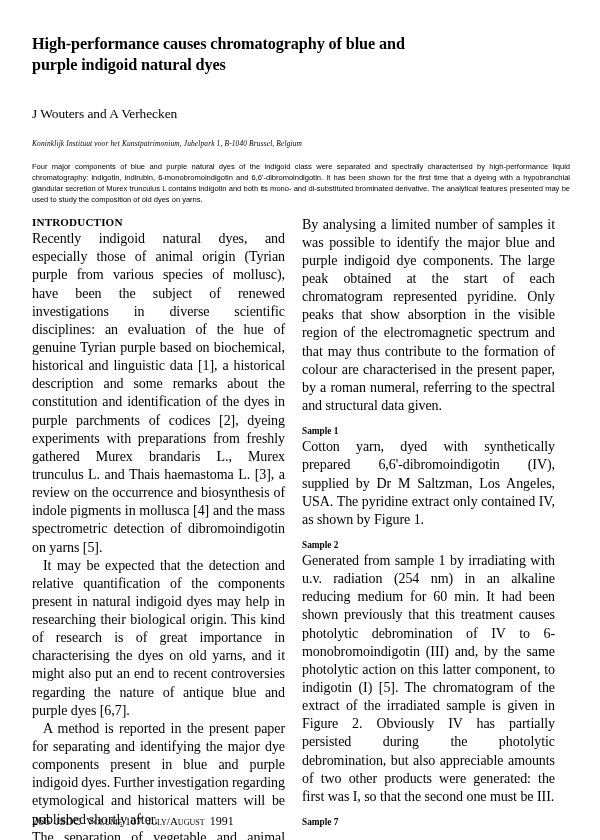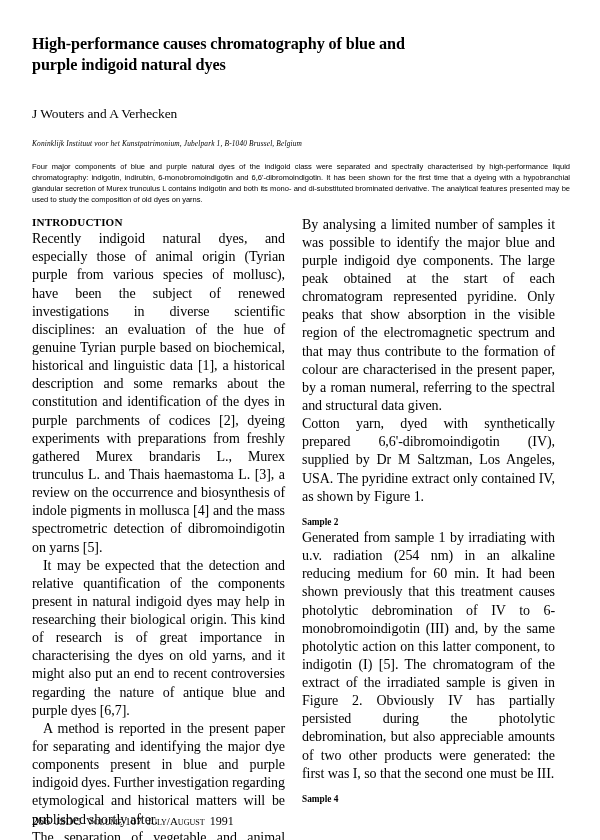--- a/index.html
+++ b/index.html
@@ -132,26 +132,27 @@
       <p class="body indent tight">A method is reported in the present paper for separating and identifying the major dye components present in blue and purple indigoid dyes. Further investigation regarding etymological and historical matters will be published shortly after.</p>
 
       <p class="body">The separation of vegetable and animal indigoid dye components by high-performance liquid chromatography (h.p.l.c.) was accomplished according to the procedure outlined previously [8]. This procedure was adopted in our laboratory for detecting indigotin (I) and indirubin (II) in pre-Columbian Peruvian textiles [9], using a separation method developed for mordant dyes [10,11]. Extraction of dyes from a dye powder or from a yarn was done in pyridine, at 100°C. The chromatographic conditions were as follows: column Rosil C18, 3µm, 50×4.6 mm (RSL, Eke, Belgium); pump HP-1050 (Hewlett-Packard, USA); detector 990+ photodiode-array detector (Waters-Millipore, USA); data handling NEC APCIII computer and Waters 990 printer plotter (Waters-Millipore, USA); 20 µl sample loop, pyridine extract injected without dilution; flow rate 1.0 ml/min; analytical wavelength 288 nm; flow scheme (A = methanol, B = water, C = 50 g/l phosphoric acid in water) (30A/60B/10C), 1 min, linear gradient to 60A/30B/10C, 2 min, linear gradient to 90A/10C, 12 min, 90A/10C 2 min.</p>
 
     </div>
 
     <div class="col">
 
       <p class="body">By analysing a limited number of samples it was possible to identify the major blue and purple indigoid dye components. The large peak obtained at the start of each chromatogram represented pyridine. Only peaks that show absorption in the visible region of the electromagnetic spectrum and that may thus contribute to the formation of colour are characterised in the present paper, by a roman numeral, referring to the spectral and structural data given.</p>
 
+      <div class="sub-head">Sample 1</div>
       <p class="body">Cotton yarn, dyed with synthetically prepared 6,6'-dibromoindigotin (IV), supplied by Dr M Saltzman, Los Angeles, USA. The pyridine extract only contained IV, as shown by Figure 1.</p>
 
       <div class="sub-head">Sample 2</div>
       <p class="body">Generated from sample 1 by irradiating with u.v. radiation (254 nm) in an alkaline reducing medium for 60 min. It had been shown previously that this treatment causes photolytic debromination of IV to 6-monobromoindigotin (III) and, by the same photolytic action on this latter component, to indigotin (I) [5]. The chromatogram of the extract of the irradiated sample is given in Figure 2. Obviously IV has partially persisted during the photolytic debromination, but also appreciable amounts of two other products were generated: the first was I, so that the second one must be III.</p>
 
-      <div class="sub-head">Sample 4</div>
+      <div class="sub-head">Sample 7</div>
 
     </div>
 
   </div>
 
   <div class="footer">
     <span class="pg">266</span>&nbsp;
     <span class="sc">JSDC</span>&nbsp;
     <span class="sc">Volume 107</span>&nbsp;
     <span class="sc">July/August</span>&nbsp;

